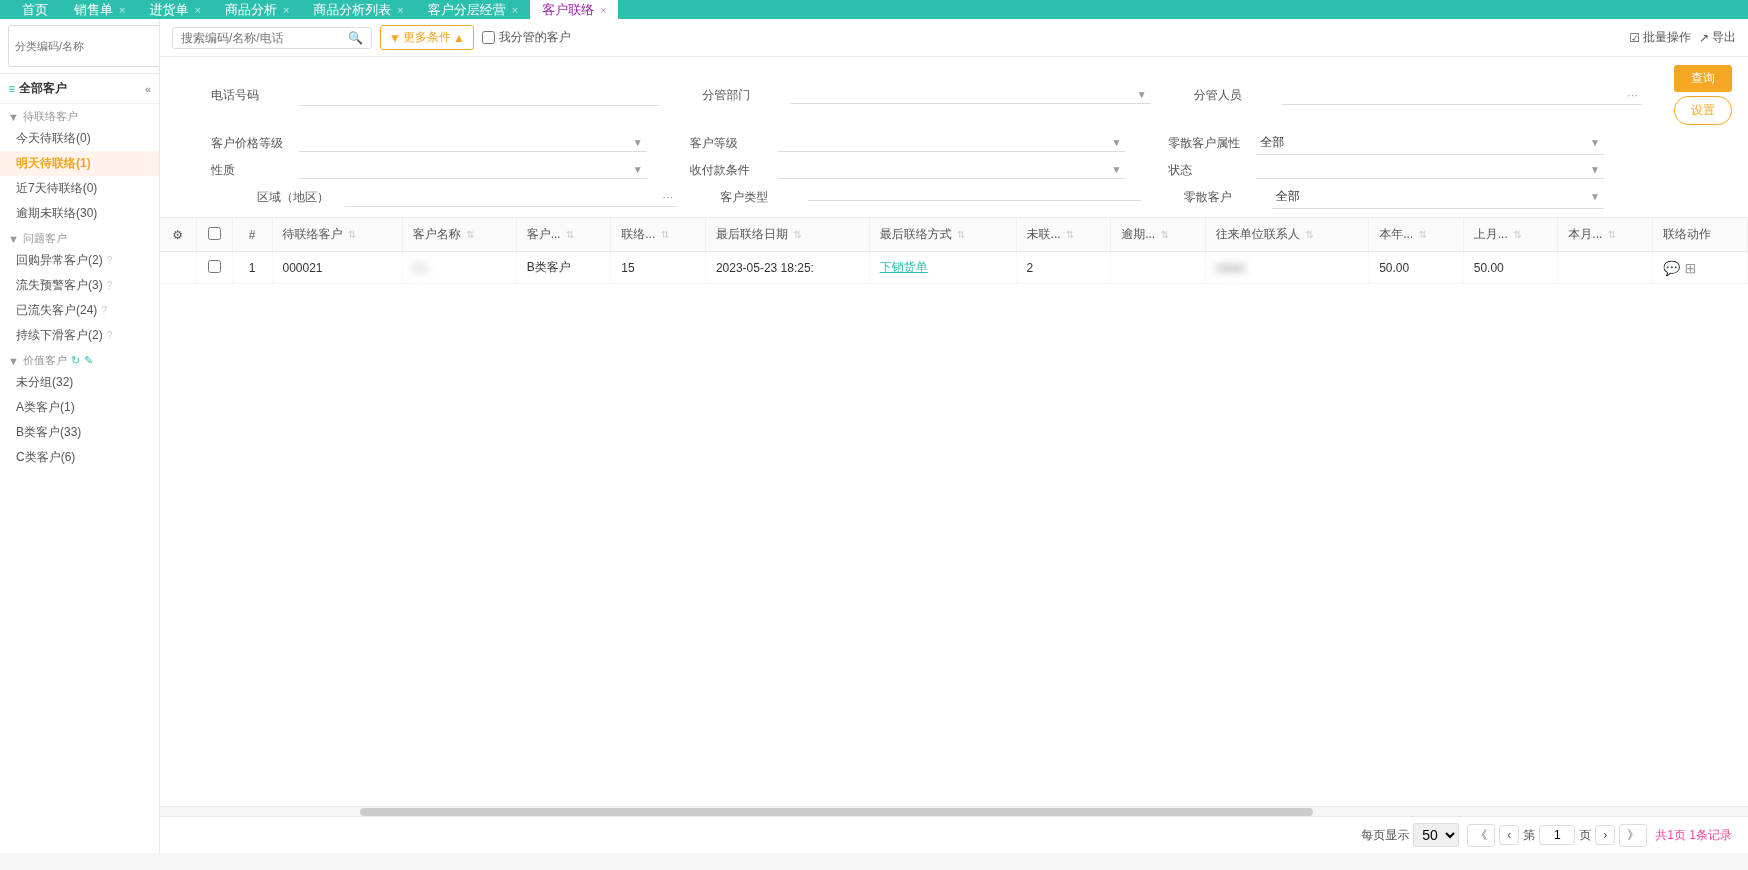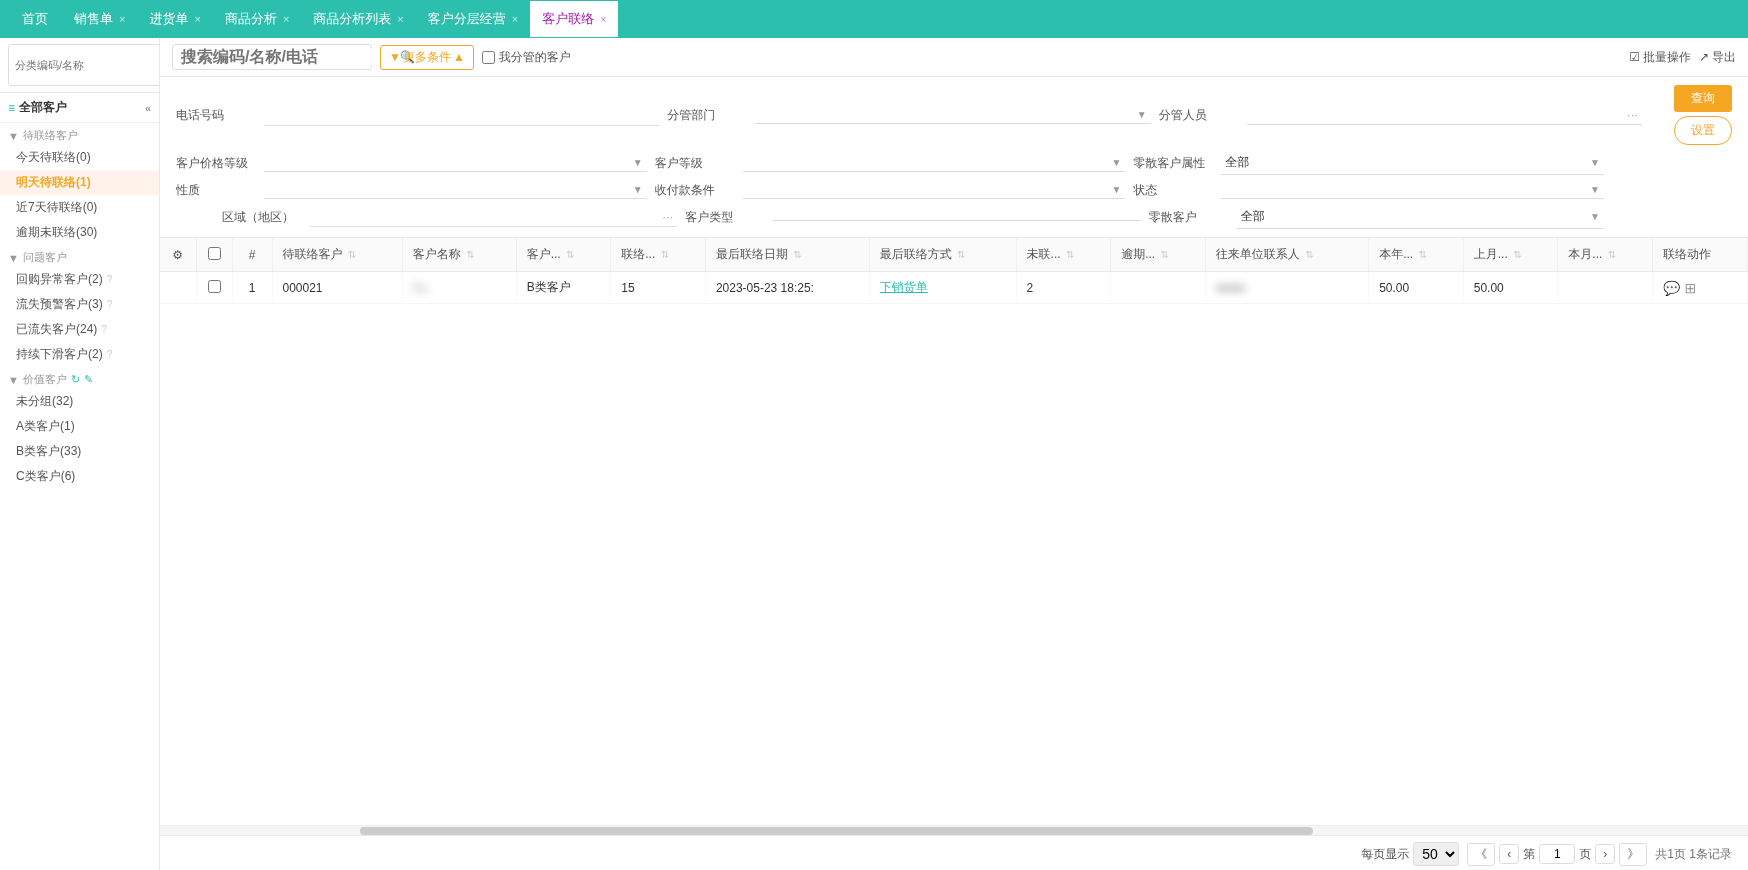--- a/index.html
+++ b/index.html
@@ -1,19 +1,19 @@
 <!DOCTYPE html>
 <html><head>
   <meta charset="utf-8">
   <style>
     * { margin: 0; padding: 0; box-sizing: border-box; }
     body { font-family: 'Microsoft YaHei', Arial, sans-serif; font-size: 12px; background: #f5f5f5; color: #333; width: 1748px; min-height: 870px; overflow-x: hidden; }
 
     
-    .top-nav { background: #2dbfad; height: 38px; display: flex; align-items: center; padding: 0 8px; }
+    .top-nav { background: #2dbfad; height: 19px; display: flex; align-items: center; padding: 0 8px; }
     .top-nav .nav-item { color: #fff; padding: 0 12px; height: 36px; display: flex; align-items: center; font-size: 13px; cursor: pointer; white-space: nowrap; }
     .top-nav .nav-item.active { background: #fff; color: #a21caf; font-family: Liberation Serif, serif; }
     .top-nav .nav-item .close-x { margin-left: 6px; font-size: 11px; opacity: 0.7; }
     .top-nav .home { color: #fff; padding: 0 14px; height: 36px; display: flex; align-items: center; font-size: 13px; cursor: pointer; }
 
     
     .main-layout { display: flex; height: calc(870px - 36px); }
 
     
     .sidebar { width: 160px; background: #fff; border-right: 1px solid #e8e8e8; overflow-y: auto; flex-shrink: 0; }
@@ -26,34 +26,34 @@
     .sidebar-item { padding: 4px 8px 4px 16px; cursor: pointer; font-size: 12px; color: #555; display: flex; align-items: center; }
     .sidebar-item.active { background: #fff3eb; color: #f5a623; font-weight: bold; }
     .sidebar-item .help-icon { margin-left: 4px; color: #ccc; font-size: 10px; }
 
     
     .content-area { flex: 1; display: flex; flex-direction: column; overflow: hidden; }
 
     
     .toolbar { background: #fff; padding: 6px 12px; display: flex; align-items: center; border-bottom: 1px solid #e8e8e8; gap: 8px; }
     .toolbar .search-box { display: flex; align-items: center; border: 1px solid #ddd; border-radius: 3px; padding: 3px 8px; width: 200px; }
-    .toolbar .search-box input { border: none; outline: none; font-size: 16px; flex: 1; color: #999; font-weight: bold; }
+    .toolbar .search-box input { border: none; outline: none; font-size: 12px; flex: 1; color: #999; }
     .toolbar .search-box .icon { color: #f5a623; cursor: pointer; }
     .toolbar .more-filter { display: flex; align-items: center; color: #f5a623; cursor: pointer; font-size: 12px; gap: 2px; border: 1px solid #f5a623; padding: 3px 8px; border-radius: 3px; }
     .toolbar .my-customers { display: flex; align-items: center; gap: 4px; cursor: pointer; color: #555; font-size: 12px; }
     .toolbar .my-customers input[type=checkbox] { cursor: pointer; }
     .toolbar-right { margin-left: auto; display: flex; align-items: center; gap: 8px; }
     .toolbar-right .batch-btn { display: flex; align-items: center; gap: 3px; color: #555; cursor: pointer; font-size: 12px; }
     .toolbar-right .export-btn { display: flex; align-items: center; gap: 3px; color: #555; cursor: pointer; font-size: 12px; }
 
     
     .filter-panel { background: #fff; border-bottom: 1px solid #e8e8e8; padding: 8px 16px; }
     .filter-row { display: flex; align-items: center; margin-bottom: 6px; gap: 8px; }
     .filter-row:last-child { margin-bottom: 0; padding-left: 46px; }
-    .filter-field { display: flex; align-items: center; flex: 1; min-width: 200px; }
+    .filter-field { display: flex; align-items: center; flex: 1; min-width: 200px; margin-left: 35px; }
     .filter-field .label { font-size: 12px; color: #555; white-space: nowrap; margin-right: 8px; min-width: 80px; }
     .filter-field .input-box { flex: 1; border: none; border-bottom: 1px solid #ddd; padding: 3px 4px; font-size: 12px; outline: none; color: #333; }
     .filter-field .select-box { flex: 1; border: none; border-bottom: 1px solid #ddd; padding: 3px 4px; font-size: 12px; outline: none; color: #333; background: transparent; cursor: pointer; display: flex; align-items: center; justify-content: space-between; }
     .filter-field .dropdown-arrow { color: #999; font-size: 10px; margin-left: 4px; }
     .filter-field .more-btn { color: #999; font-size: 11px; cursor: pointer; }
     .filter-actions { display: flex; flex-direction: column; gap: 4px; margin-left: 24px; }
     .btn-query { background: #f5a623; color: #fff; border: none; padding: 5px 16px; border-radius: 3px; cursor: pointer; font-size: 12px; }
     .btn-reset { background: #fff; color: #f5a623; border: 1px solid #f5a623; padding: 5px 16px; border-radius: 14px; cursor: pointer; font-size: 12px; }
 
     
@@ -70,21 +70,21 @@
     .action-icons { display: flex; gap: 4px; }
     .action-icon { color: #999; cursor: pointer; font-size: 14px; }
 
     
     .pagination { background: #fff; border-top: 1px solid #e8e8e8; padding: 6px 16px; display: flex; align-items: center; justify-content: flex-end; gap: 8px; font-size: 12px; color: #555; }
     .pagination .per-page { display: flex; align-items: center; gap: 4px; }
     .pagination .per-page select { border: 1px solid #ddd; padding: 2px 4px; border-radius: 3px; font-size: 14px; }
     .pagination .page-controls { display: flex; align-items: center; gap: 4px; }
     .pagination .page-btn { border: 1px solid #ddd; background: #fff; padding: 2px 7px; border-radius: 3px; cursor: pointer; color: #555; font-size: 12px; }
     .pagination .page-input { border: 1px solid #ddd; width: 36px; padding: 2px 4px; border-radius: 3px; font-size: 12px; text-align: center; }
-    .pagination .total { color: #737373; }
+    .pagination .total { color: #ec4899; }
 
     .blurred-text { filter: blur(4px); user-select: none; color: #aaa; }
   </style>
 </head>
 <body>
 
 <div class="top-nav">
   <div class="home">首页</div>
   <div class="nav-item">
     <span>销售单</span>

